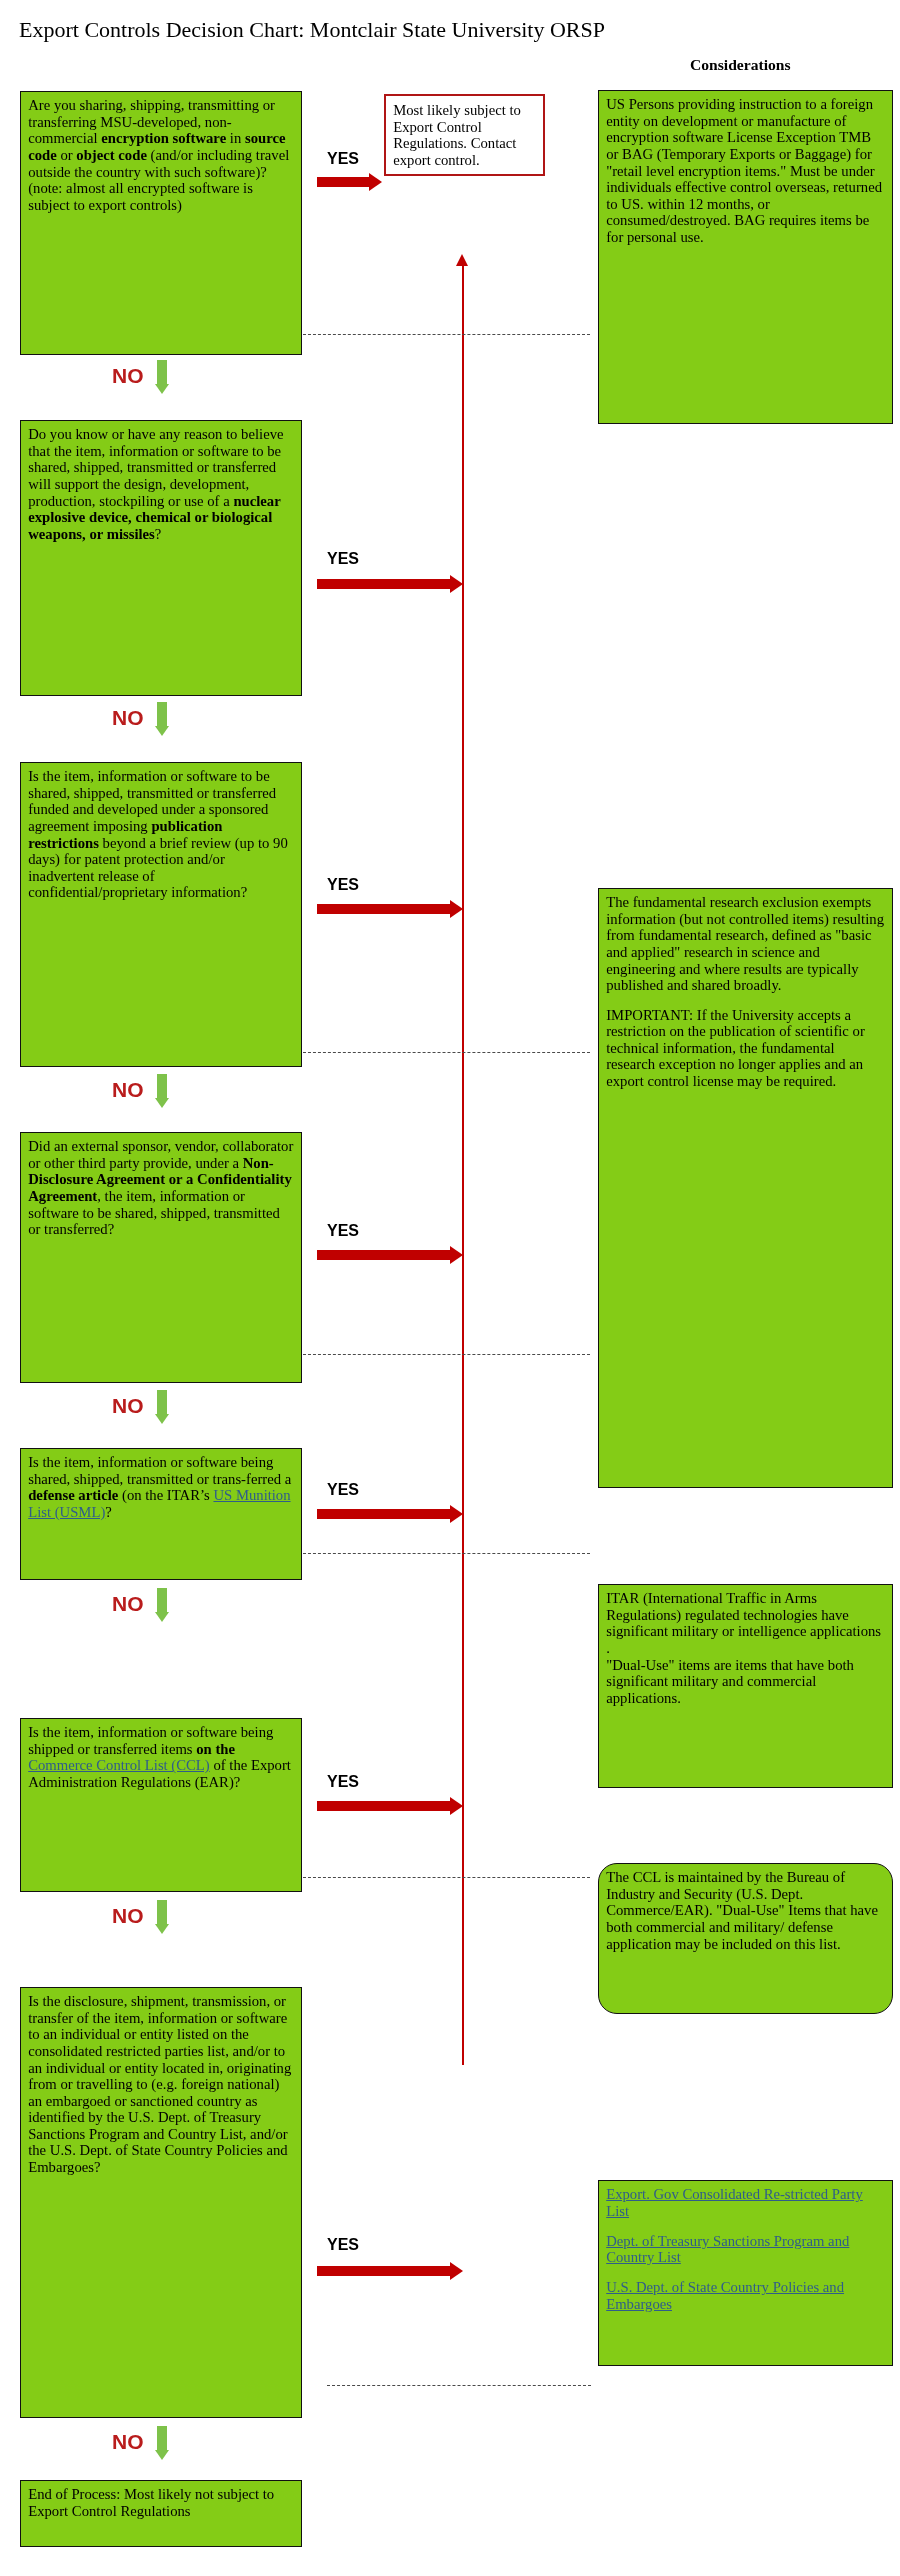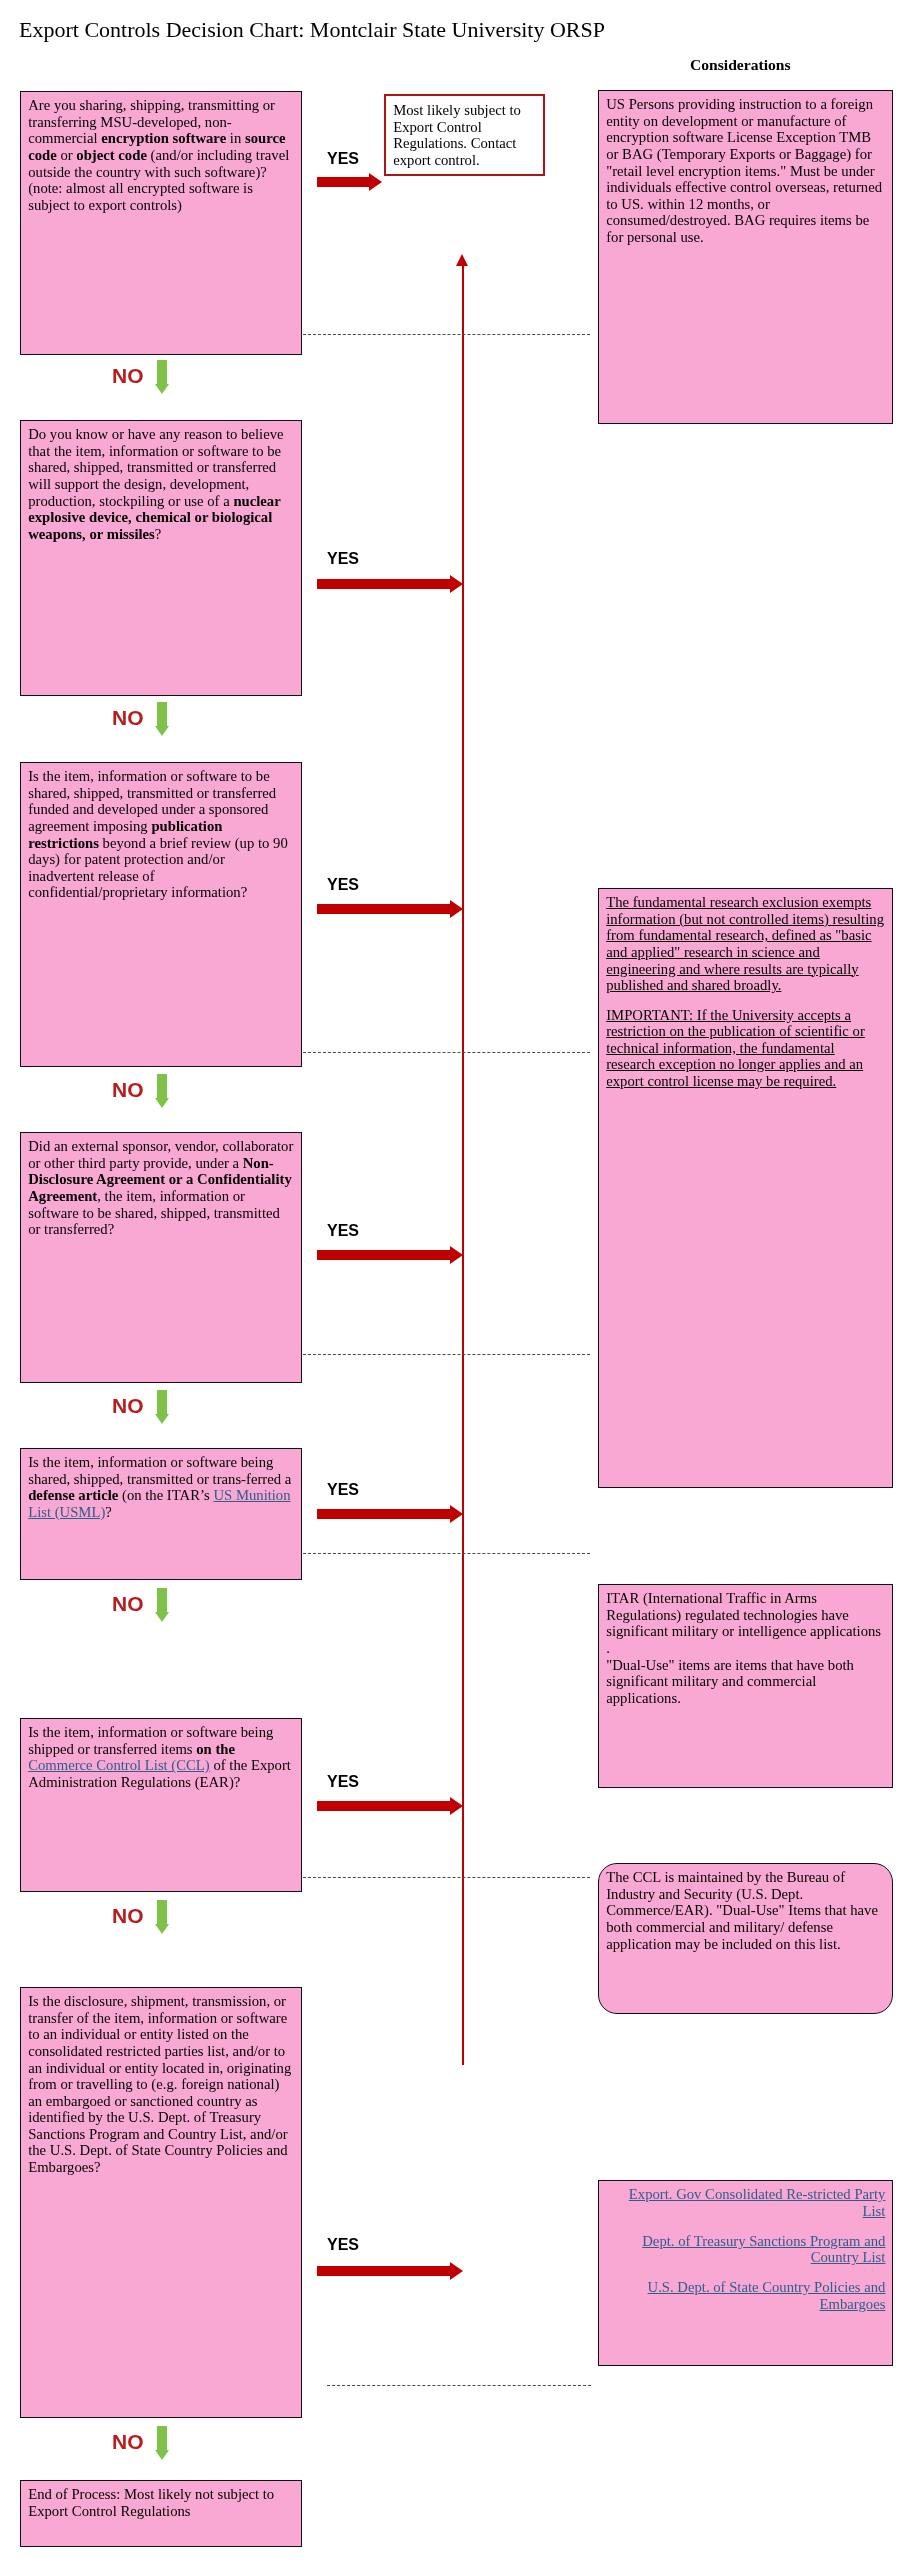--- a/index.html
+++ b/index.html
@@ -26,27 +26,27 @@
     position: absolute;
     left: 690px; top: 56px;
     font-size: 15.6px;
     font-weight: 700;
   }
 
   
   .node {
     position: absolute;
     border: 1.8px solid #111111;
-    background: #f9a8d4;
+    background: #84cc16;
     padding: 5.4px 6.6px 5.4px 7.2px;
     font-size: 14.7px;
     line-height: 1.125;
     text-align: left;
   }
-  .node p { margin: 0; text-decoration: underline; }
+  .node p { margin: 0; }
   .node p + p { margin-top: 13.2px; }
   .node b { font-weight: 700; }
   .node i { font-style: italic; }
 
   .decision { left: 20px; width: 282px; }
   .consider  { left: 598px; width: 295px; }
 
   .terminal-red {
     position: absolute;
     left: 384px;
@@ -61,21 +61,20 @@
   
   .lnk {
     color: #2f5d8a;
     text-decoration: underline;
   }
   .link-list a {
     display: block;
     color: #2f5d8a;
     font-size: 14.7px;
     line-height: 1.13;
-    text-align: right;
   }
   .link-list a + a { margin-top: 13.2px; }
 
   
   .no-arrow {
     position: absolute;
     width: 15.6px;
   }
   .no-arrow .shaft {
     width: 9.6px;

